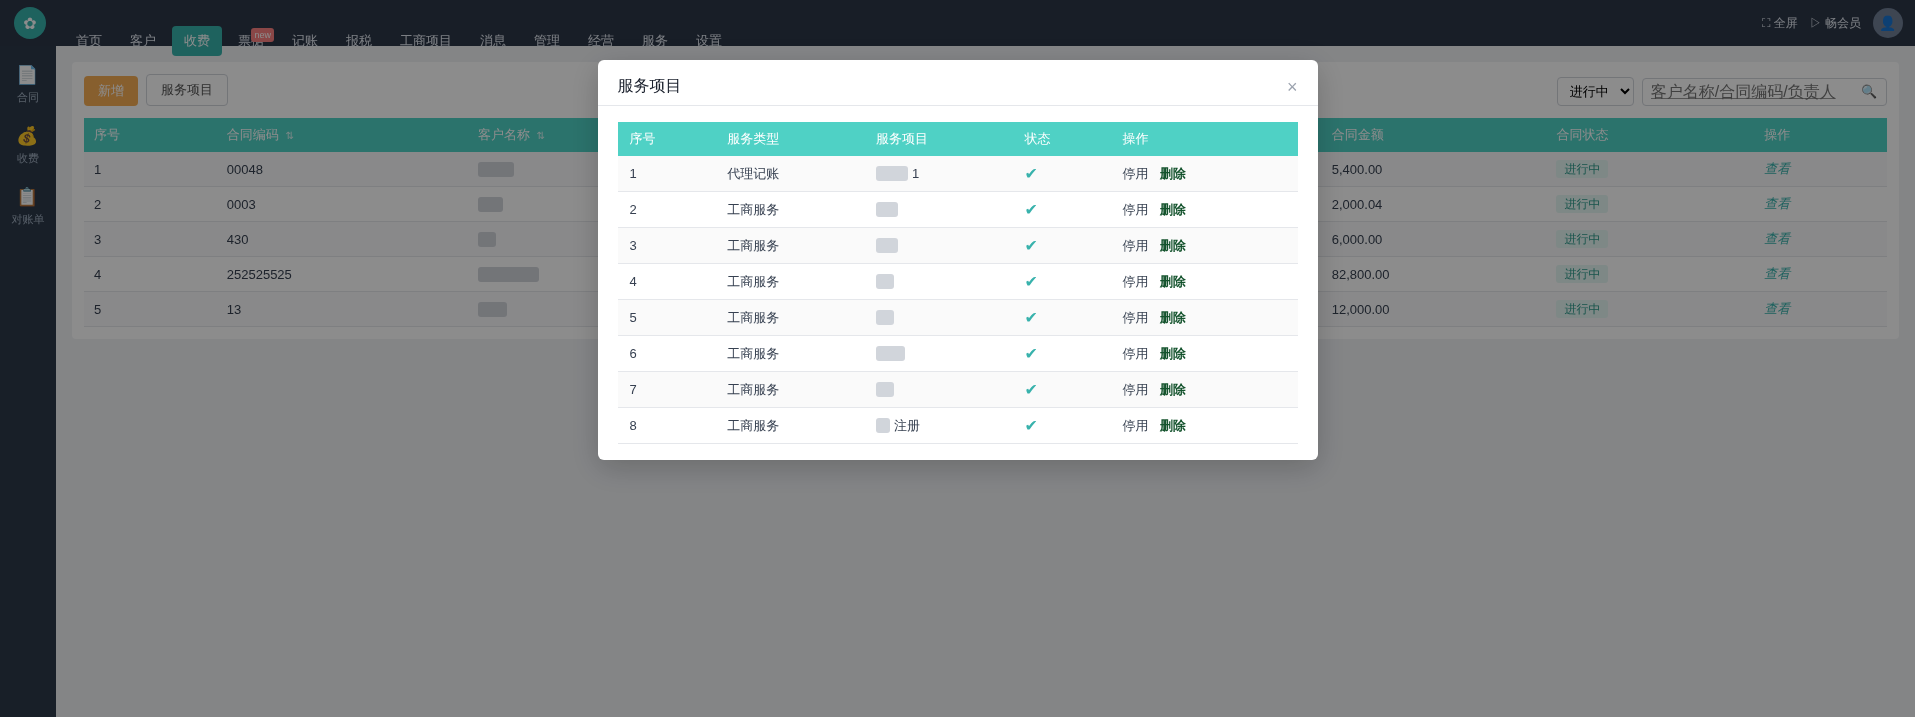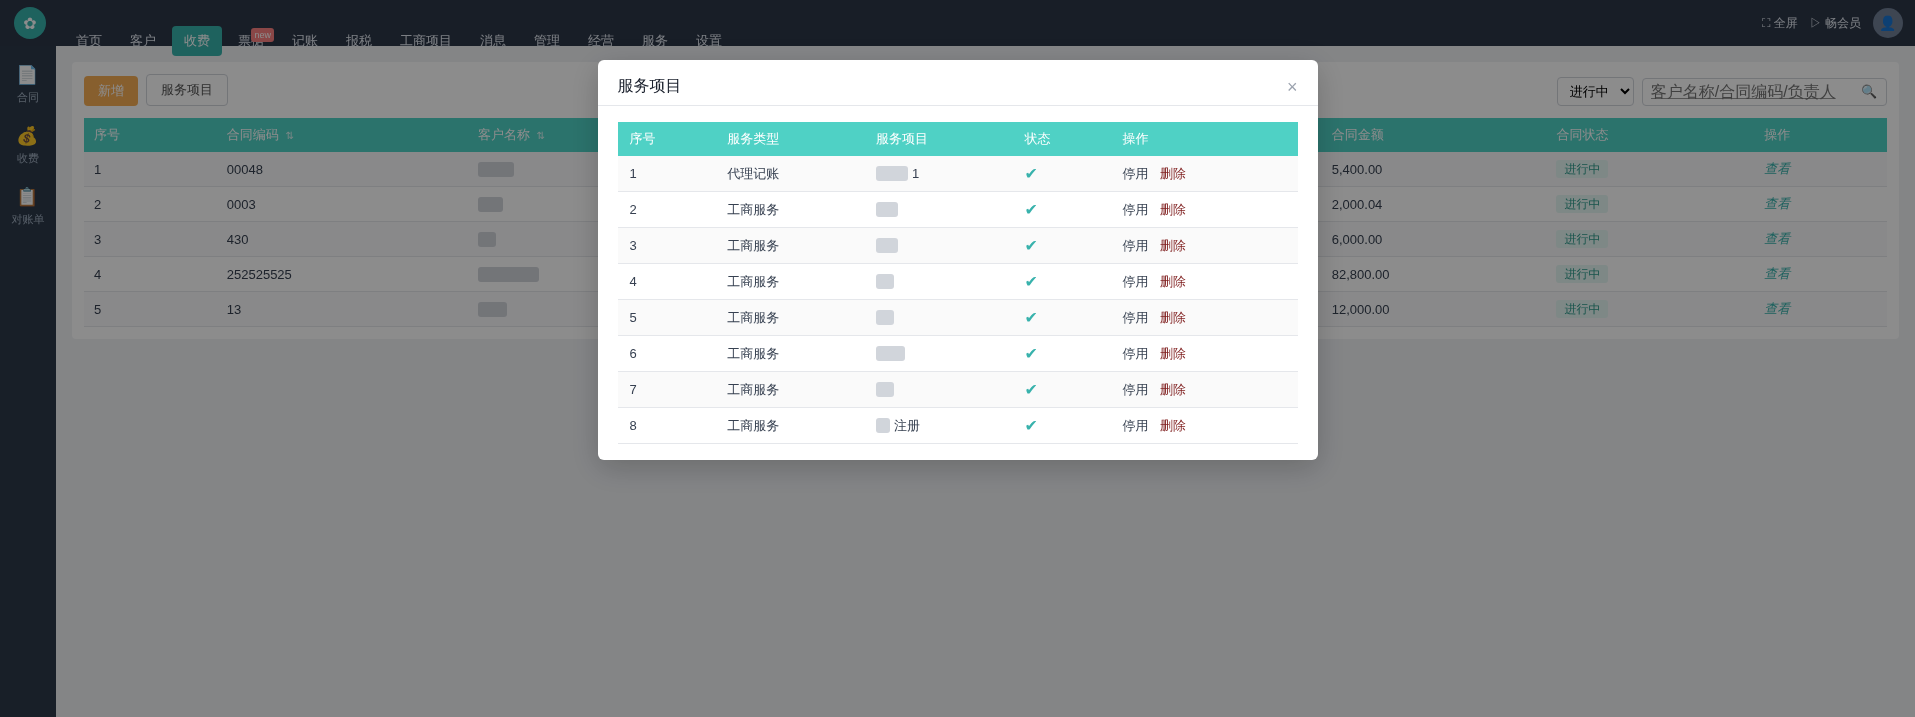--- a/index.html
+++ b/index.html
@@ -293,22 +293,23 @@
     .status-check {
       color: #38b2ac;
       font-size: 16px;
     }
     .action-link {
       color: #374151;
       cursor: pointer;
       margin-right: 8px;
     }
     .action-link.danger {
-      color: #7f1d1d;
-      cursor: pointer;
+      color: #14532d;
+      cursor: pointer;
+      font-weight: bold;
     }
     .scrollbar-area {
       max-height: 380px;
       overflow-y: auto;
     }
   </style>
 </head>
 <body>
 
 <nav class="top-nav">

